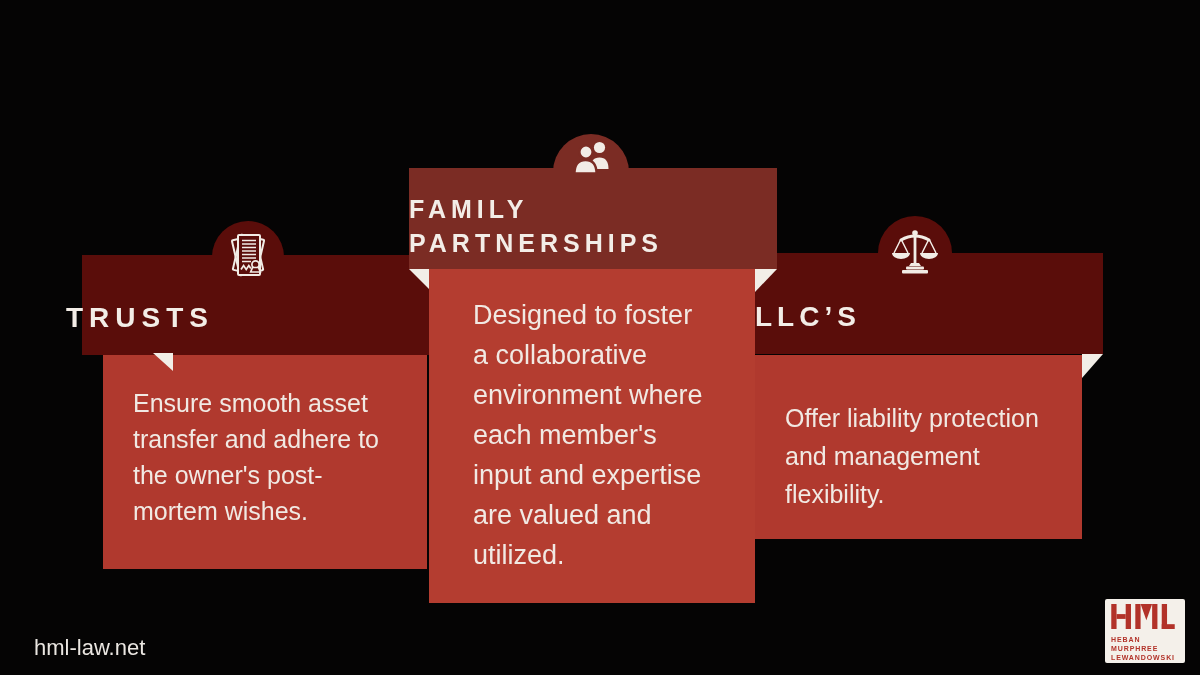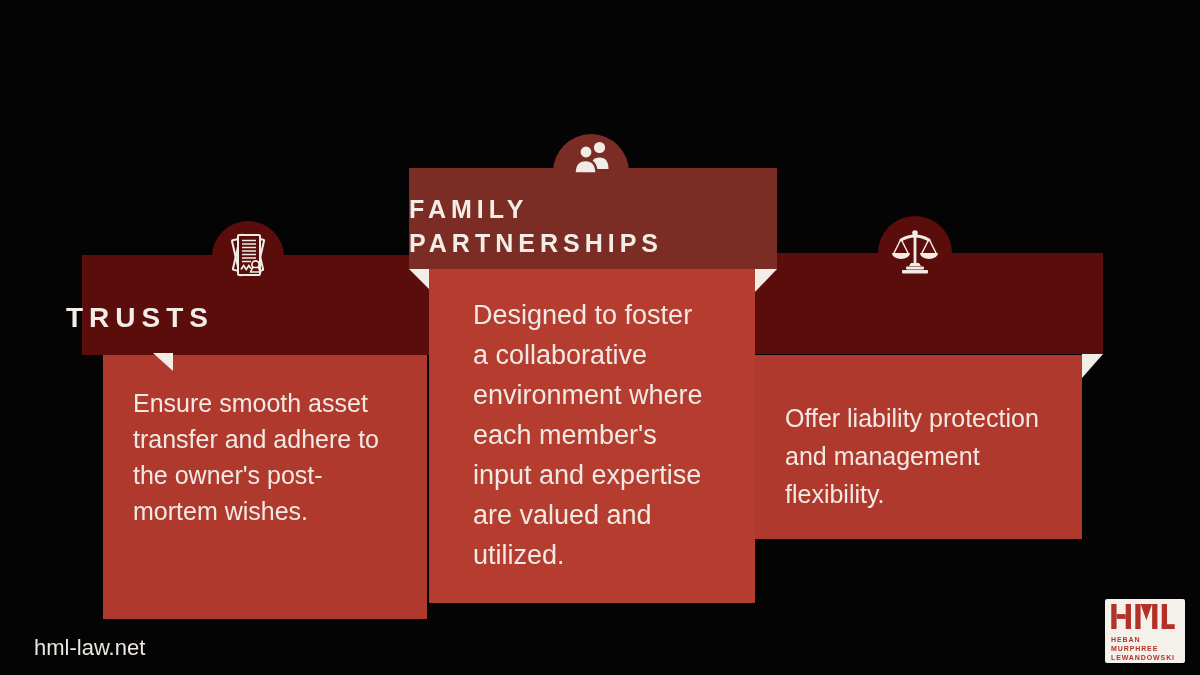--- a/index.html
+++ b/index.html
@@ -30,21 +30,21 @@
   }
   .label-left{left:66px;top:302px;width:419px;font-size:28px;letter-spacing:6px;}
   .label-right{left:755px;top:301px;width:320px;font-size:28px;letter-spacing:5px;}
   .label-mid{left:409px;top:192px;width:368px;font-size:25px;letter-spacing:5px;line-height:34px;}
   
   .bodybox{
     box-sizing:border-box;color:var(--text-light,#f1e9e3);
     white-space:pre-line;z-index:2;
   }
   .body-left{
-    left:103px;top:355px;width:324px;height:264px;background:var(--side-body,#b0392e);
+    left:103px;top:355px;width:324px;height:214px;background:var(--side-body,#b0392e);
     padding:30px 20px 0 30px;font-size:25px;line-height:36px;
   }
   .body-mid{
     left:429px;top:265px;width:326px;height:338px;background:var(--mid-body,#b43d30);
     padding:30px 30px 4px 44px;font-size:27px;line-height:40px;z-index:4;
   }
   .body-right{
     left:755px;top:355px;width:327px;height:184px;background:var(--side-body,#b0392e);
     padding:44px 24px 0 30px;font-size:25px;line-height:38px;
   }
@@ -108,20 +108,21 @@
       <path d="M10 10 L3 24 M10 10 L17 24 M38 10 L31 24 M38 10 L45 24"></path>
     </g>
     <g fill="#f2ece6">
       <path d="M1 24 a9 6 0 0 0 18 0 z"></path>
       <path d="M29 24 a9 6 0 0 0 18 0 z"></path>
       <path d="M20 34 h8 l2 3 h-12 z"></path>
       <rect x="15" y="37.5" width="18" height="3" rx="1"></rect>
       <rect x="11" y="41" width="26" height="3.6" rx="1"></rect>
     </g>
   </svg>
+  <div class="abs label label-right">LLC’S</div>
   <div class="abs fold fold-nw fold-right-card"></div>
   <div class="abs bodybox body-right">Offer liability protection
 and management
 flexibility.</div>
 
   <div class="abs circle circle-mid"></div>
   <div class="abs bodybox body-mid">Designed to foster
 a collaborative
 environment where
 each member's

